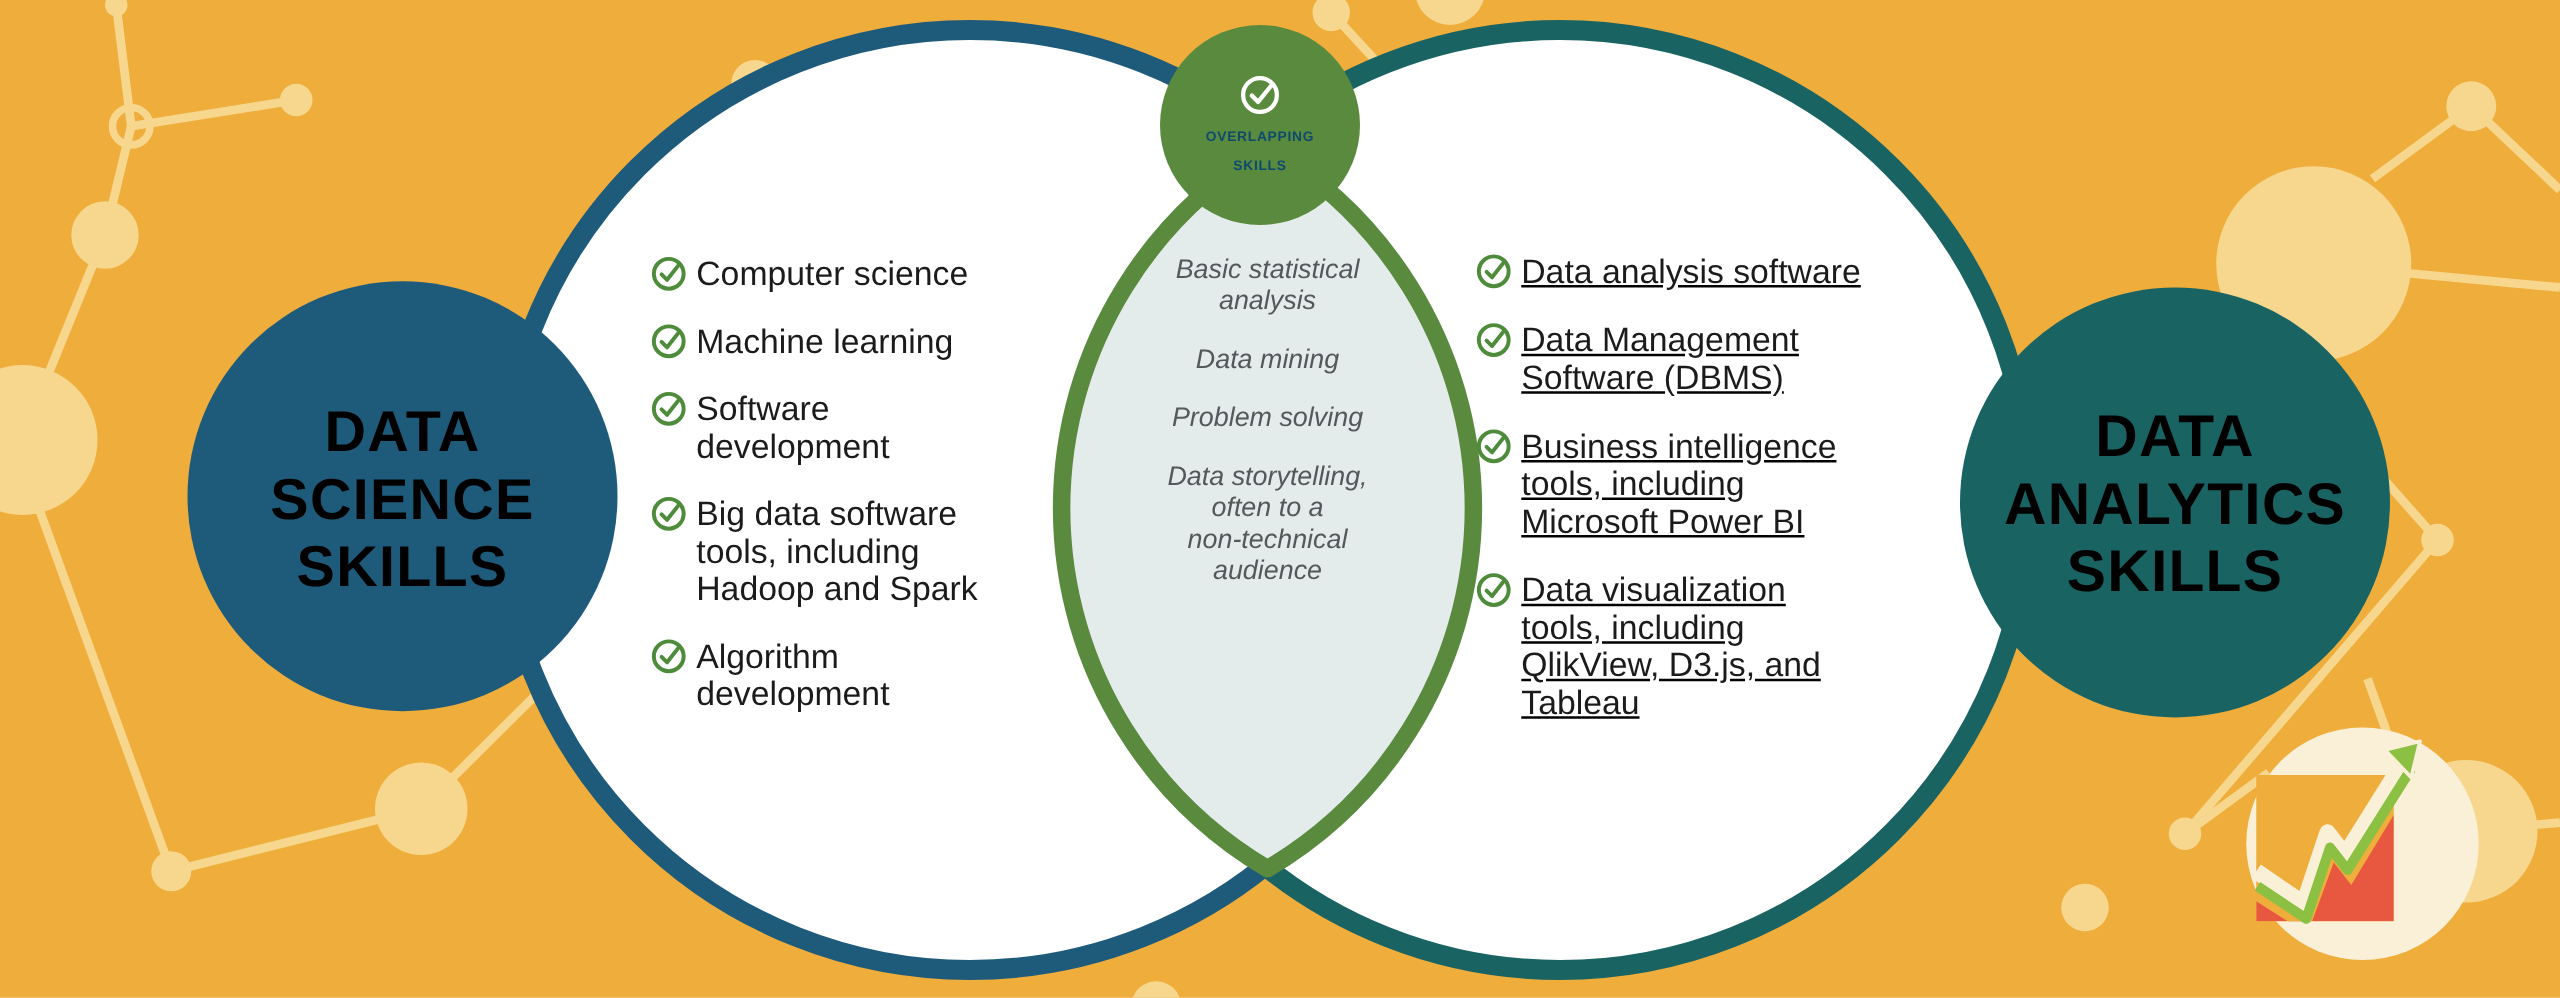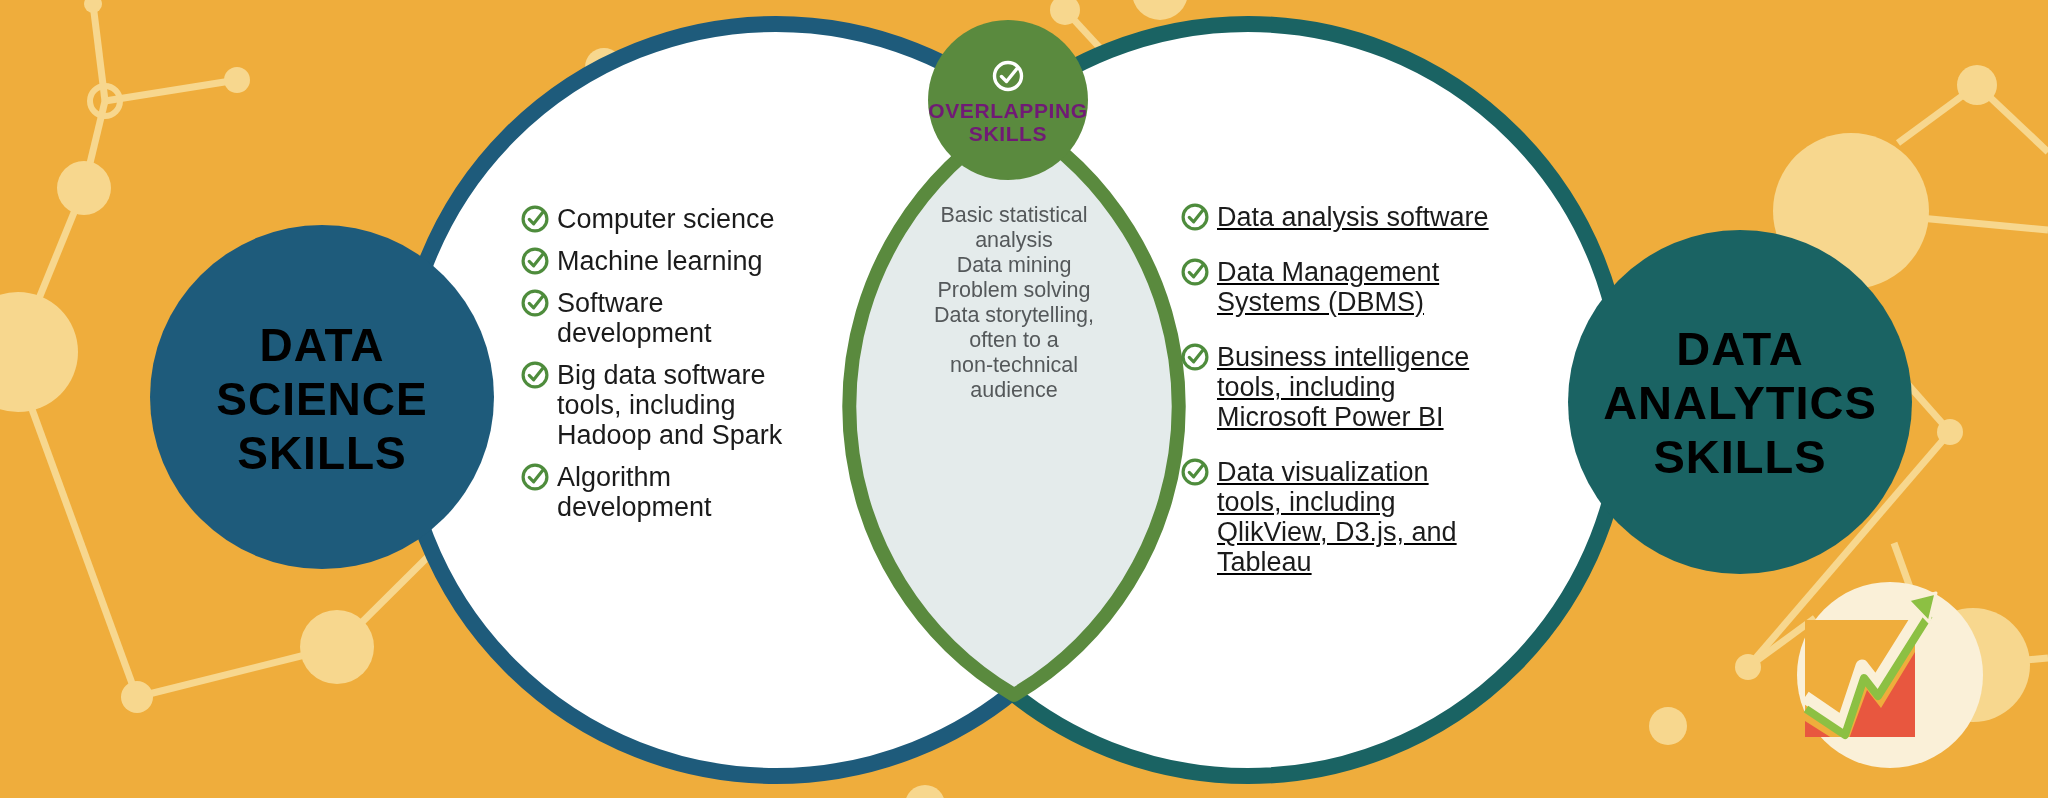--- a/index.html
+++ b/index.html
@@ -10,29 +10,29 @@
     --logo-red:#E8573F; --logo-green:#8CC043; --white:#FFFFFF;
   }
   html,body{margin:0;padding:0;}
   .canvas{position:relative;width:2048px;height:798px;overflow:hidden;
     background:var(--bg);font-family:"Liberation Sans","DejaVu Sans",sans-serif;}
   .canvas svg.scene{position:absolute;left:0;top:0;}
   .abs{position:absolute;}
   .pre{white-space:pre-line;}
   .venn-title{color:#000000;font-weight:700;font-size:46px;line-height:54px;
     letter-spacing:1px;text-align:center;}
-  .badge-label{color:#701a75;font-weight:700;font-size:21px;line-height:23px;
+  .badge-label{color:#0c4a6e;font-weight:700;font-size:11px;line-height:23px;
     letter-spacing:.6px;text-align:center;}
   .skill-list{display:flex;flex-direction:column;}
   .skill-list .item{display:flex;align-items:flex-start;gap:7px;}
   .skill-list .item .txt{font-size:27px;line-height:30px;color:var(--list-text);}
   .skill-list .item svg{flex:0 0 auto;margin-top:0;}
-  .left-list{gap:12px;}
+  .left-list{gap:24px;}
   .right-list{gap:25px;}
-  .overlap-list{display:flex;flex-direction:column;text-align:center;}
+  .overlap-list{display:flex;flex-direction:column;gap:22px;text-align:center;font-style:italic;}
   .overlap-list .item{font-size:21.5px;line-height:25px;color:var(--lens-text);}
 </style>
 </head>
 <body>
 
 <div class="canvas">
 
   <svg class="scene" width="2048" height="798" viewBox="0 0 2048 798">
     <defs>
       <clipPath id="logo-square-clip">
@@ -176,21 +176,21 @@
           <path d="M10.5 17.5 L15.5 22.5 L26.5 8.5" fill="none" stroke="var(--check-green)" stroke-width="3.6" stroke-linecap="round" stroke-linejoin="round"></path>
         </svg>
       <span class="txt pre">Data analysis software</span>
     </div>
     <div class="item">
       <svg width="30" height="30" viewBox="0 0 34 34">
           <circle cx="17" cy="17" r="13.5" fill="#fff" stroke="var(--check-green)" stroke-width="3.6"></circle>
           <path d="M10.5 17.5 L15.5 22.5 L26.5 8.5" fill="none" stroke="var(--check-green)" stroke-width="3.6" stroke-linecap="round" stroke-linejoin="round"></path>
         </svg>
       <span class="txt pre">Data Management
-Systems (DBMS)</span>
+Software (DBMS)</span>
     </div>
     <div class="item">
       <svg width="30" height="30" viewBox="0 0 34 34">
           <circle cx="17" cy="17" r="13.5" fill="#fff" stroke="var(--check-green)" stroke-width="3.6"></circle>
           <path d="M10.5 17.5 L15.5 22.5 L26.5 8.5" fill="none" stroke="var(--check-green)" stroke-width="3.6" stroke-linecap="round" stroke-linejoin="round"></path>
         </svg>
       <span class="txt pre">Business intelligence
 tools, including
 Microsoft Power BI</span>
     </div>

